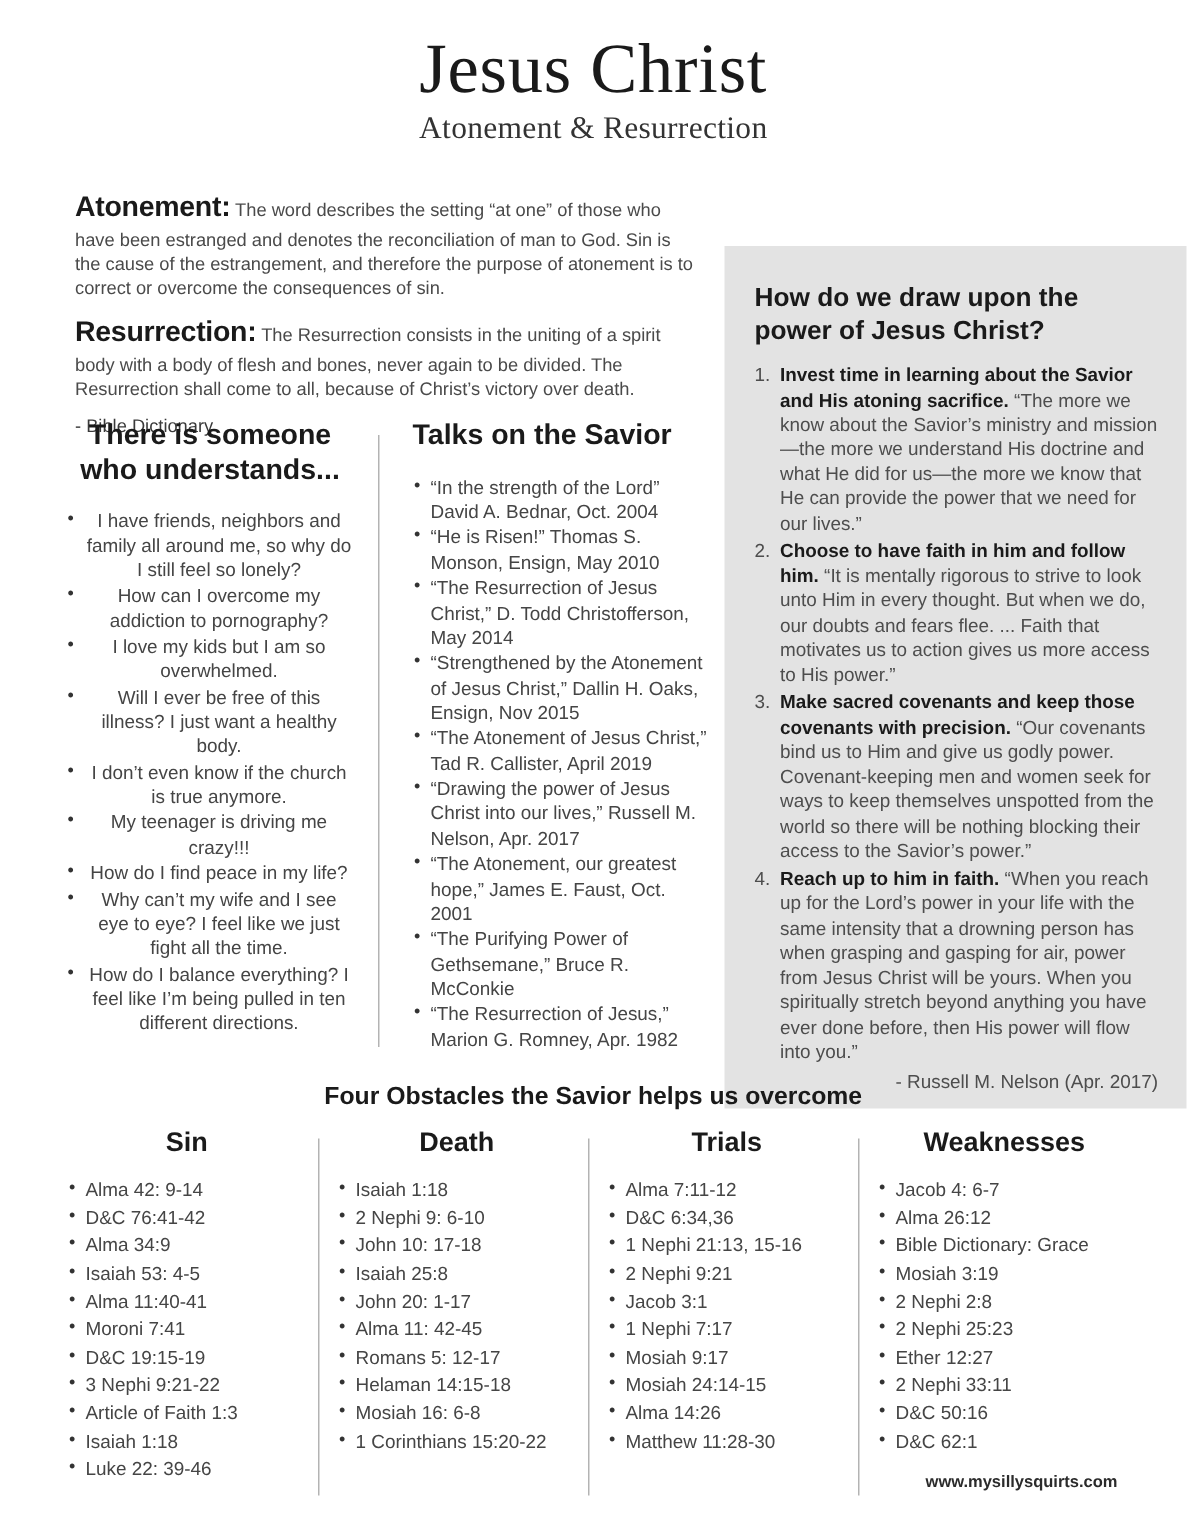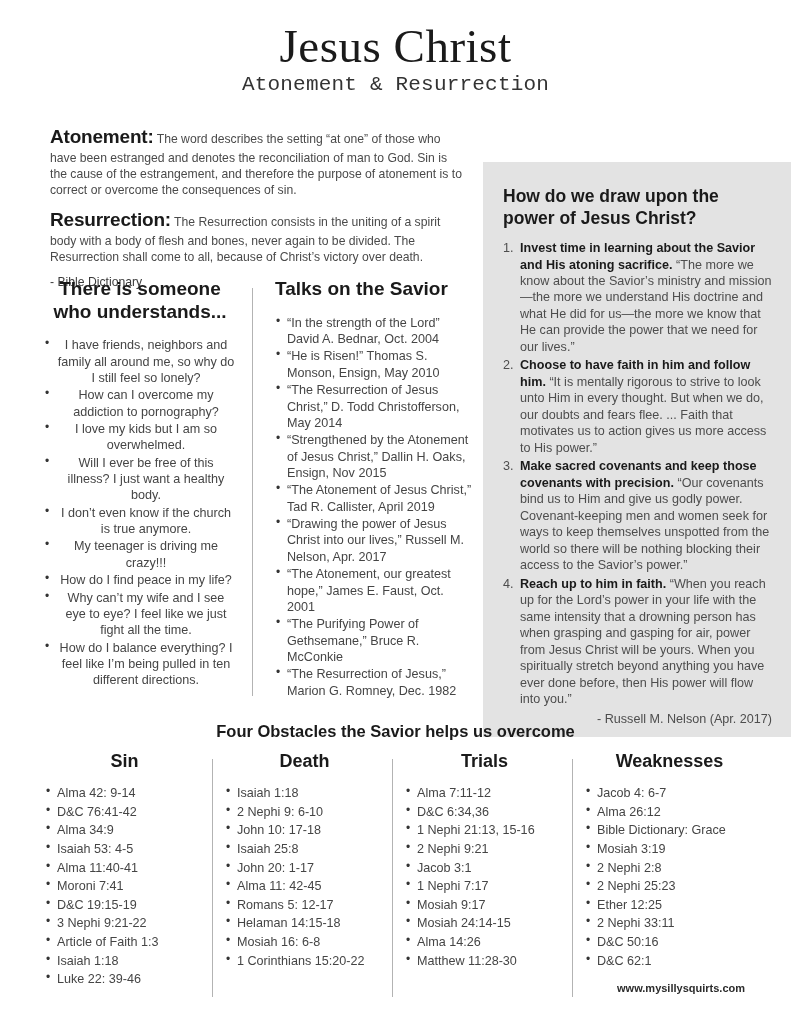--- a/index.html
+++ b/index.html
@@ -29,21 +29,21 @@
   .main-title {
     font-family: "Liberation Serif", "DejaVu Serif", serif;
     font-size: 47px;
     line-height: 1.05;
     font-weight: 400;
     letter-spacing: 0.5px;
     color: #1a1a1a;
     margin: 0;
   }
   .sub-title {
-    font-family: Liberation Mono, monospace;
+    font-family: Liberation Serif, serif;
     font-size: 21px;
     font-weight: 400;
     color: #333333;
     margin: 2px 0 0 0;
     letter-spacing: 0.2px;
   }
 
   
   .top-area {
     position: relative;
@@ -329,21 +329,21 @@
         <h2 class="col-heading">Talks on the Savior</h2>
         <ul class="bullets">
           <li>“In the strength of the Lord” David A. Bednar, Oct. 2004</li>
           <li>“He is Risen!” Thomas S. Monson, Ensign, May 2010</li>
           <li>“The Resurrection of Jesus Christ,” D. Todd Christofferson, May 2014</li>
           <li>“Strengthened by the Atonement of Jesus Christ,” Dallin H. Oaks, Ensign, Nov 2015</li>
           <li>“The Atonement of Jesus Christ,” Tad R. Callister, April 2019</li>
           <li>“Drawing the power of Jesus Christ into our lives,” Russell M. Nelson, Apr. 2017</li>
           <li>“The Atonement, our greatest hope,” James E. Faust, Oct. 2001</li>
           <li>“The Purifying Power of Gethsemane,” Bruce R. McConkie</li>
-          <li>“The Resurrection of Jesus,” Marion G. Romney, Dec. 1982</li>
+          <li>“The Resurrection of Jesus,” Marion G. Romney, Apr. 1982</li>
         </ul>
       </div>
     </div>
   </div>
 
   <div class="bottom">
     <h2 class="bottom-title">Four Obstacles the Savior helps us overcome</h2>
 
     <div class="obstacles">
       <div class="ob-divider ob-d1"></div>
@@ -401,21 +401,21 @@
 
       <div class="ob-col ob-c4">
         <h3 class="ob-heading">Weaknesses</h3>
         <ul class="ob-list">
           <li>Jacob 4: 6-7</li>
           <li>Alma 26:12</li>
           <li>Bible Dictionary: Grace</li>
           <li>Mosiah 3:19</li>
           <li>2 Nephi 2:8</li>
           <li>2 Nephi 25:23</li>
-          <li>Ether 12:25</li>
+          <li>Ether 12:27</li>
           <li>2 Nephi 33:11</li>
           <li>D&amp;C 50:16</li>
           <li>D&amp;C 62:1</li>
         </ul>
       </div>
     </div>
   </div>
 
   <div class="footer">www.mysillysquirts.com</div>
 

